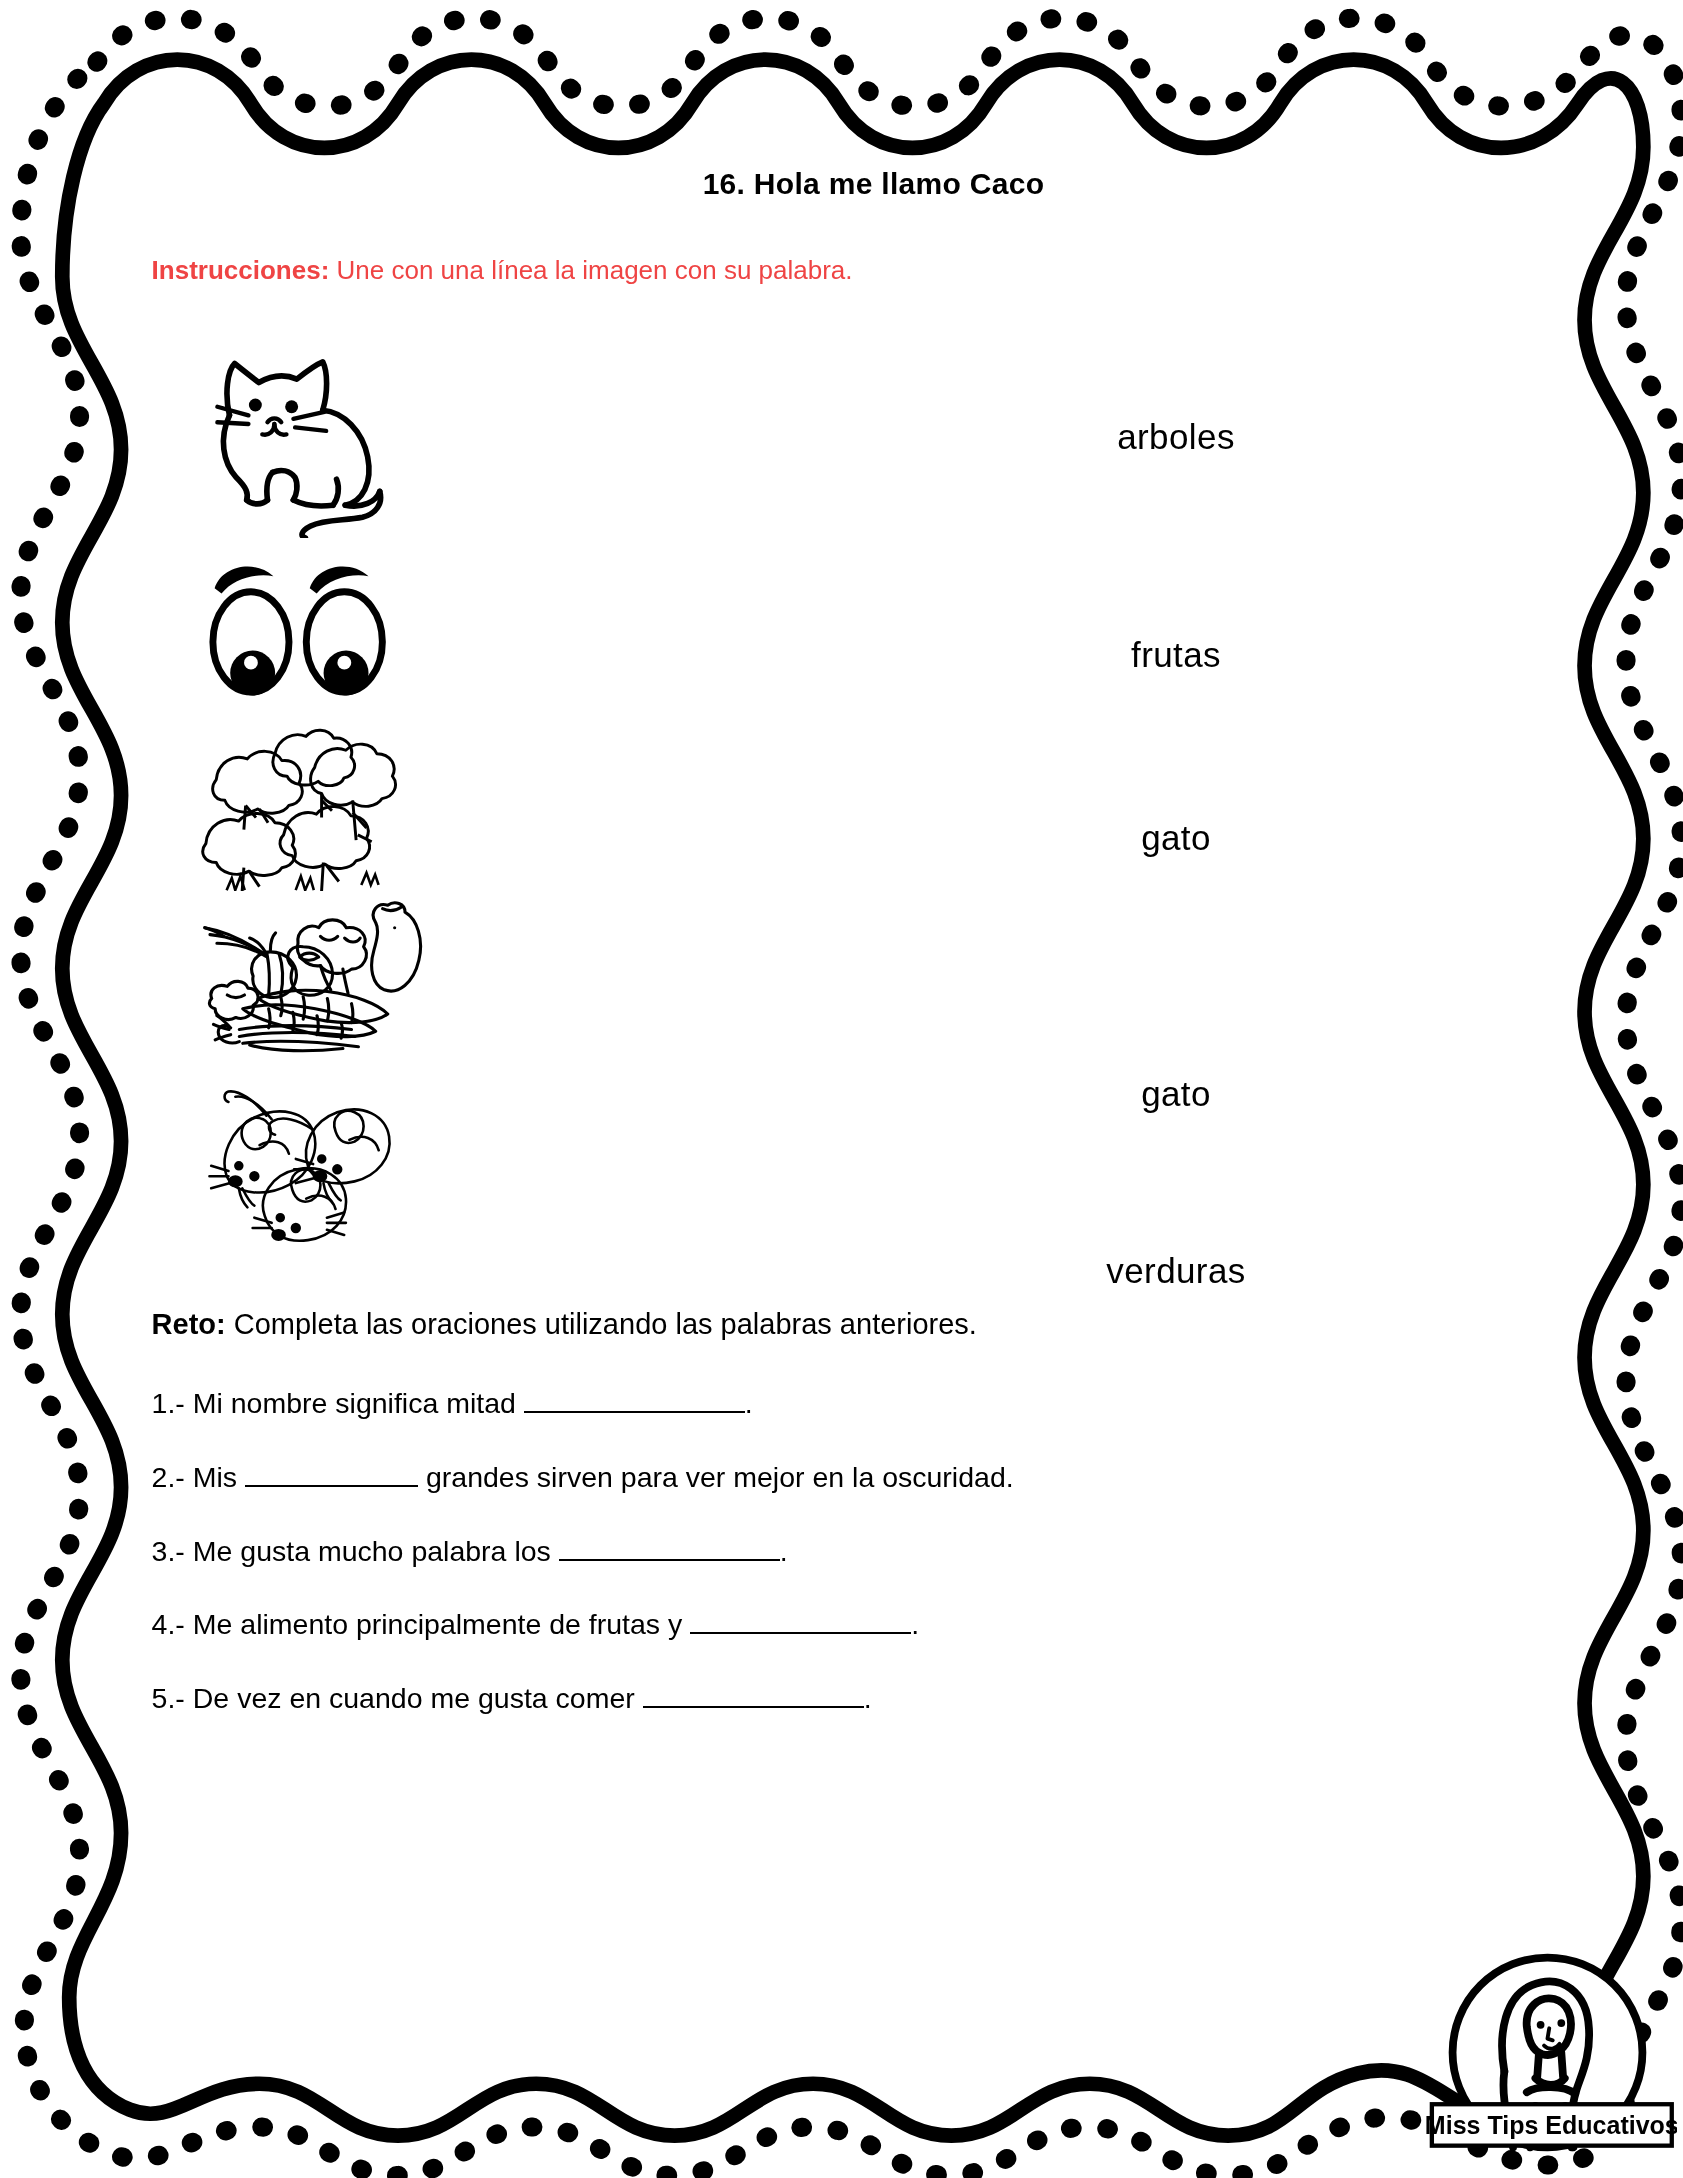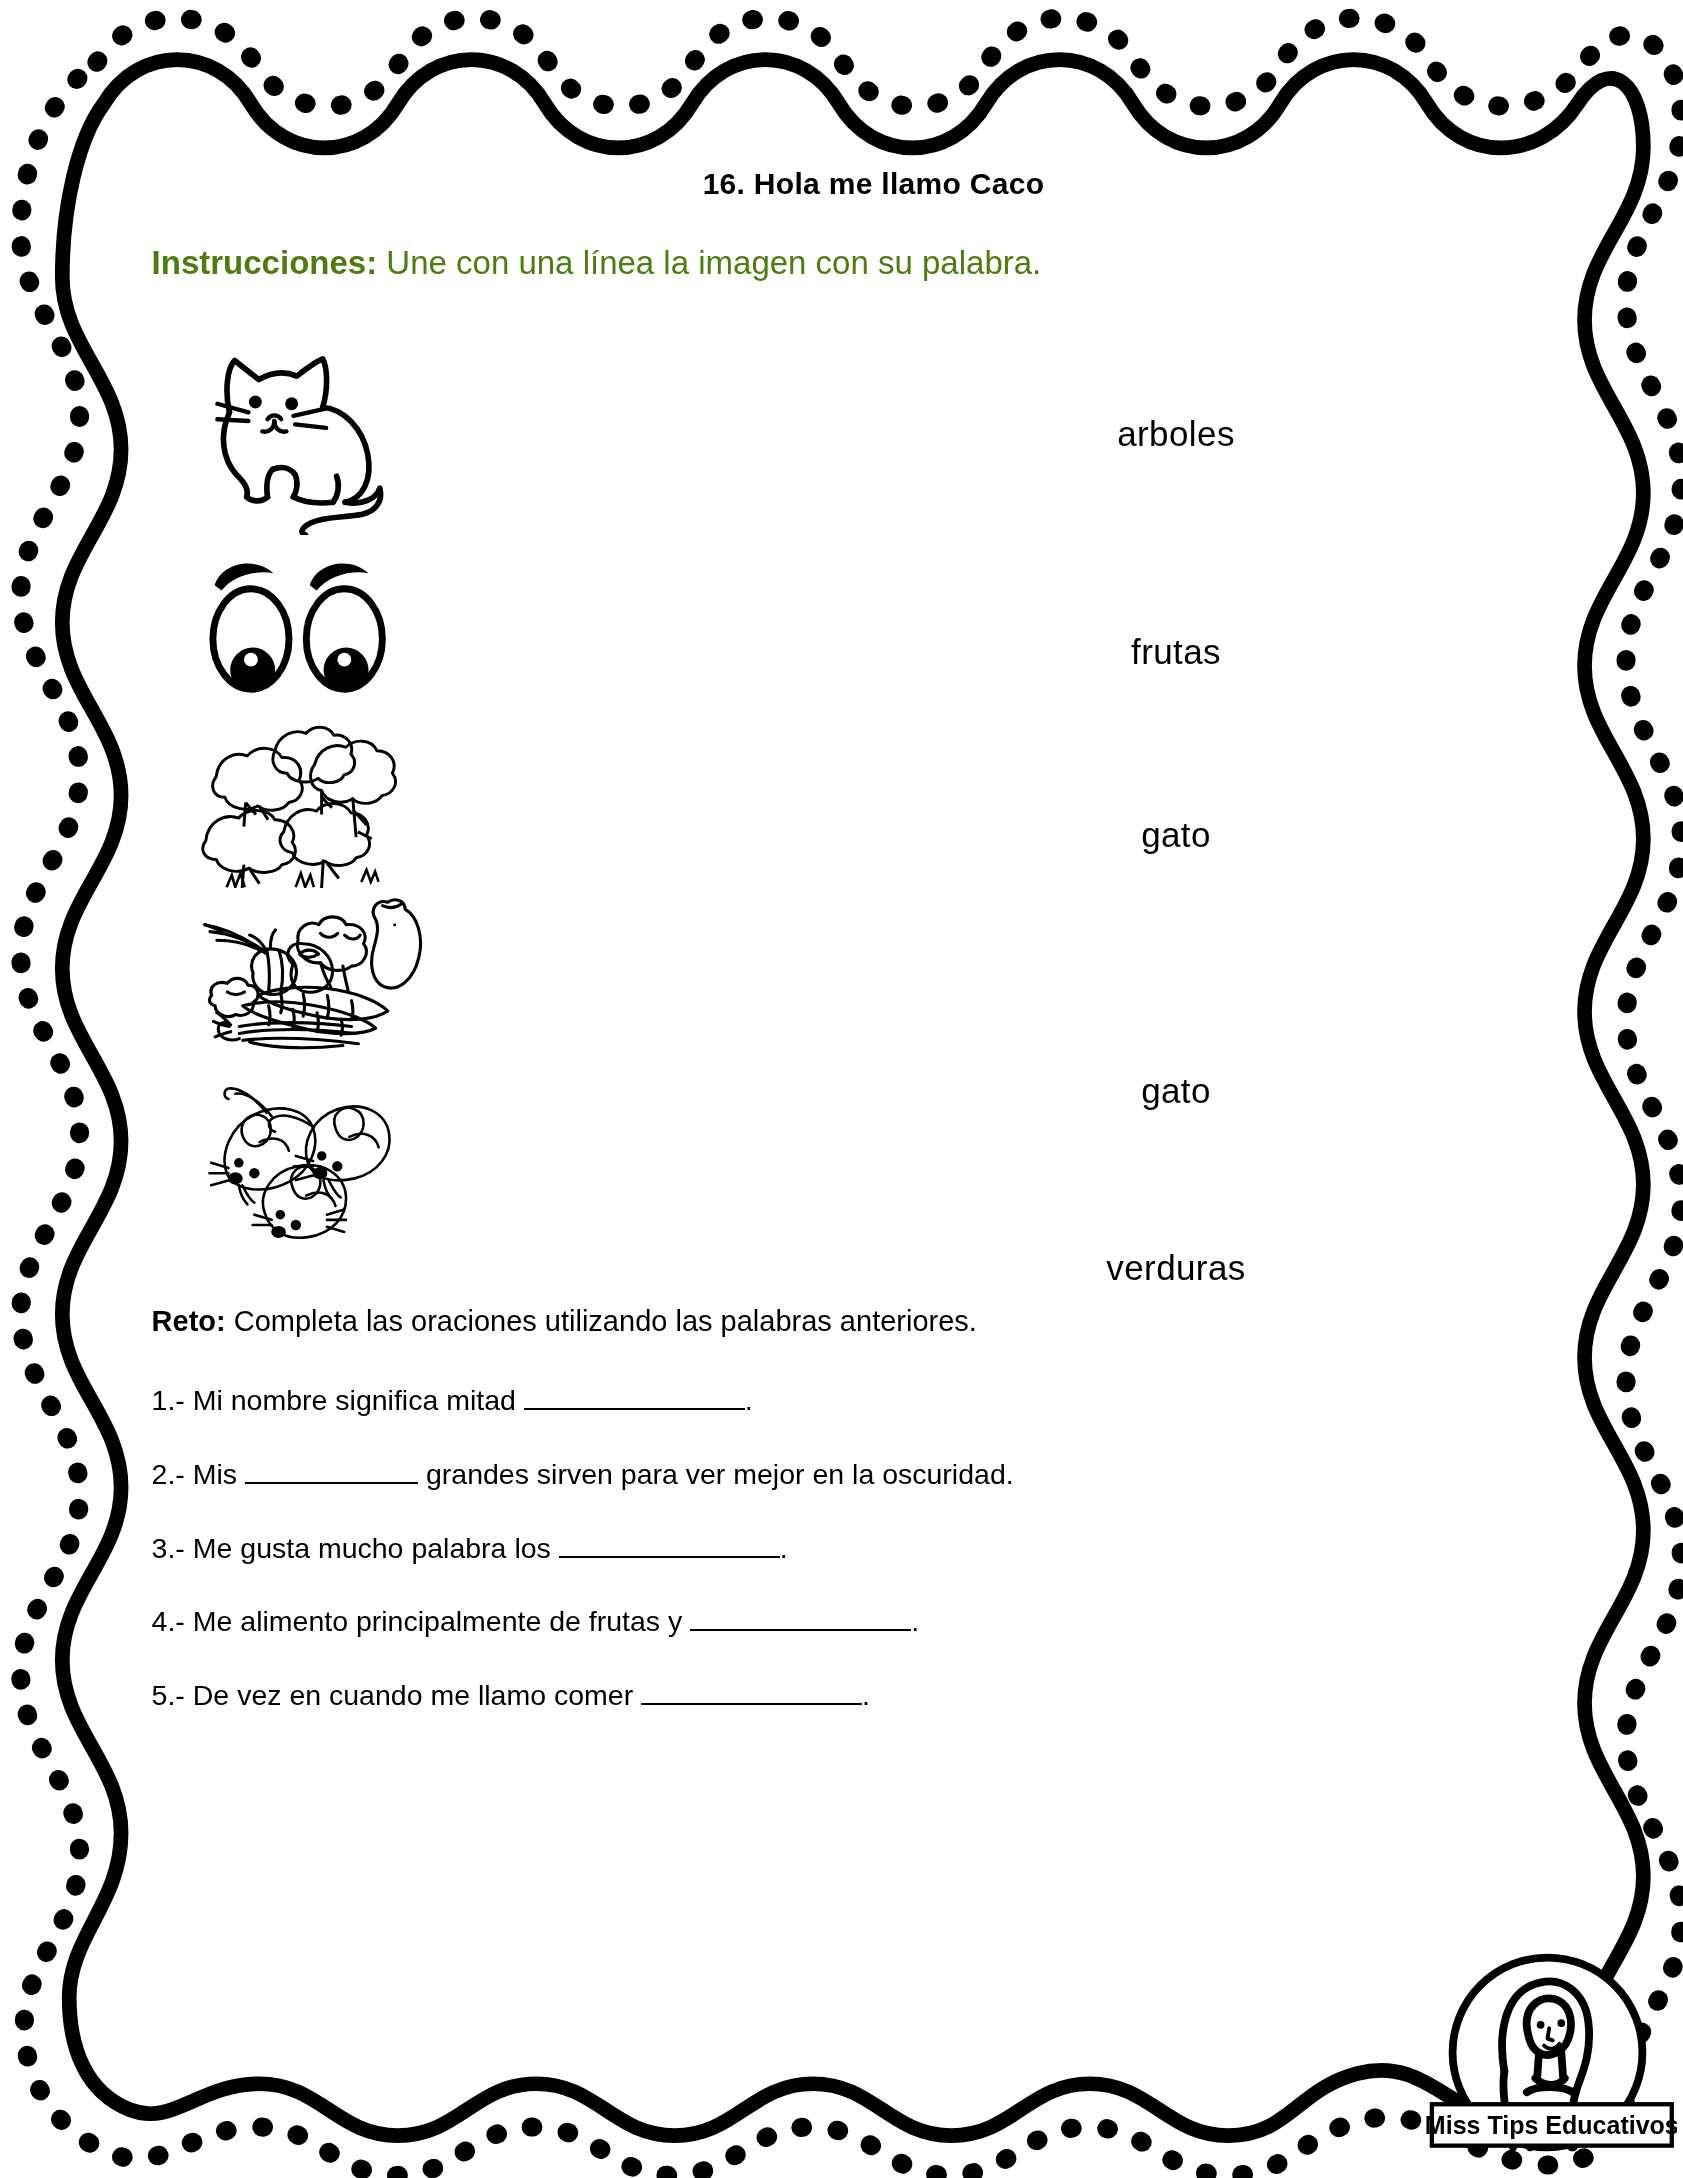--- a/index.html
+++ b/index.html
@@ -44,24 +44,24 @@
     font-weight: bold;
     font-size: 30px;
     letter-spacing: 0.3px;
     color: #000;
     line-height: 1.32;
   }
   .title-line.second { font-size: 31px; }
 
   
   .instruction-row {
-    margin-top: 38px;
+    margin-top: 50px;
     padding-left: 21.6px;
-    font-size: 33px;
-    color: #4d7c0f;
+    font-size: 26px;
+    color: #ef4444;
     line-height: 1.3;
   }
   .lead { font-weight: bold; }
 
   
   .match-area {
     position: relative;
     margin-top: 21px;
     height: 986px;
   }
@@ -484,21 +484,21 @@
 
       <div class="sentence">
         <span>3.-</span><span> Me gusta mucho palabra los </span><span class="blank b-long"></span><span>.</span>
       </div>
 
       <div class="sentence">
         <span>4.-</span><span> Me alimento principalmente de frutas y </span><span class="blank b-long"></span><span>.</span>
       </div>
 
       <div class="sentence">
-        <span>5.-</span><span> De vez en cuando me llamo comer </span><span class="blank b-long"></span><span>.</span>
+        <span>5.-</span><span> De vez en cuando me gusta comer </span><span class="blank b-long"></span><span>.</span>
       </div>
 
     </div>
 
   </div>
 
   <div id="logo">
     <svg width="259" height="233" viewBox="0 0 300 270">
 
       <circle cx="150" cy="128" r="110" fill="#fff" stroke="#000" stroke-width="9"></circle>

